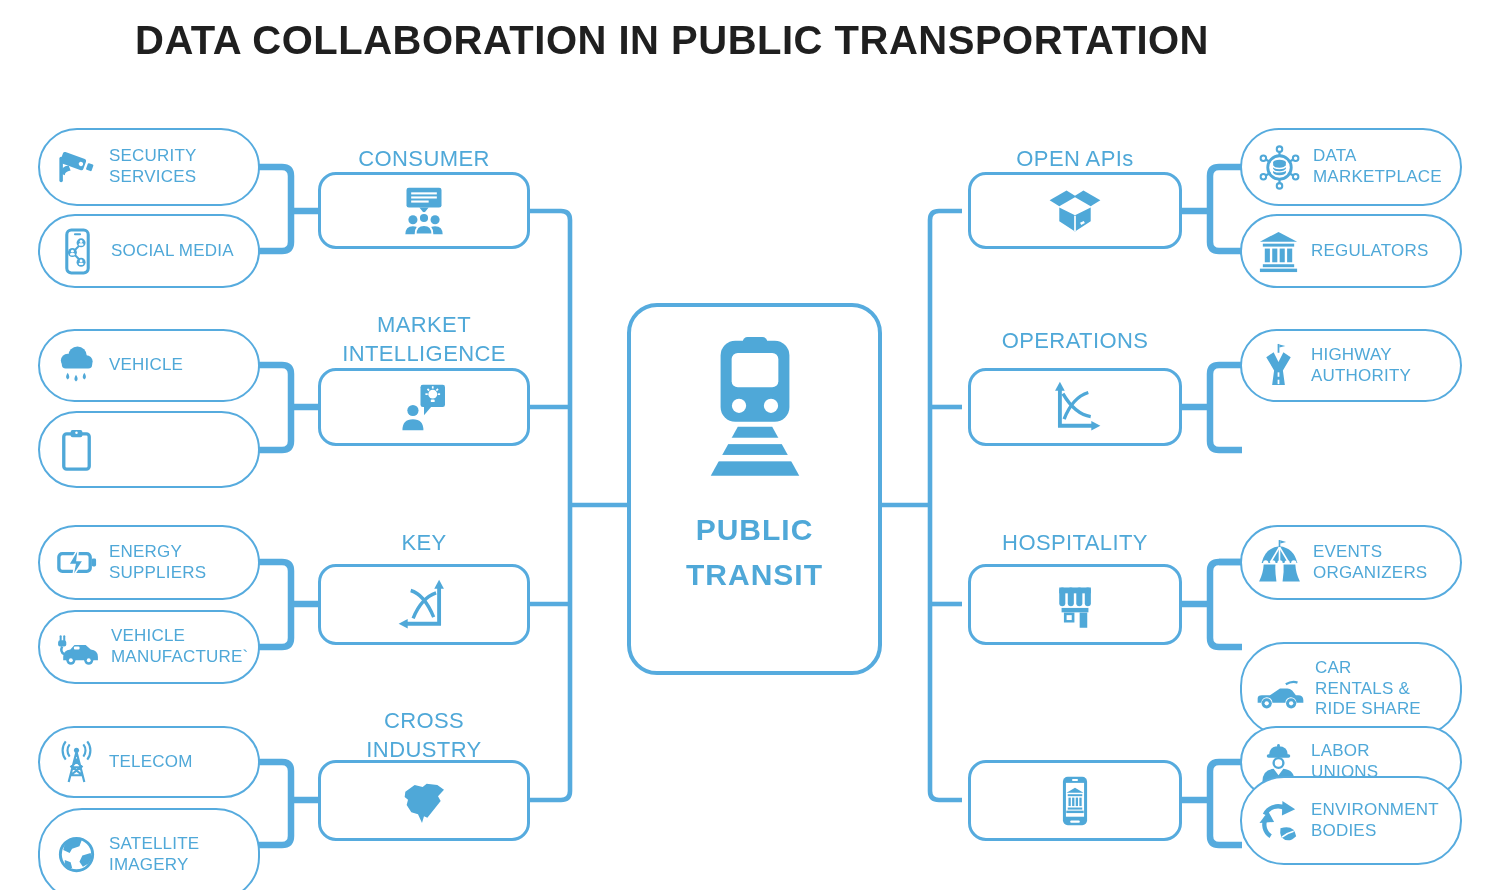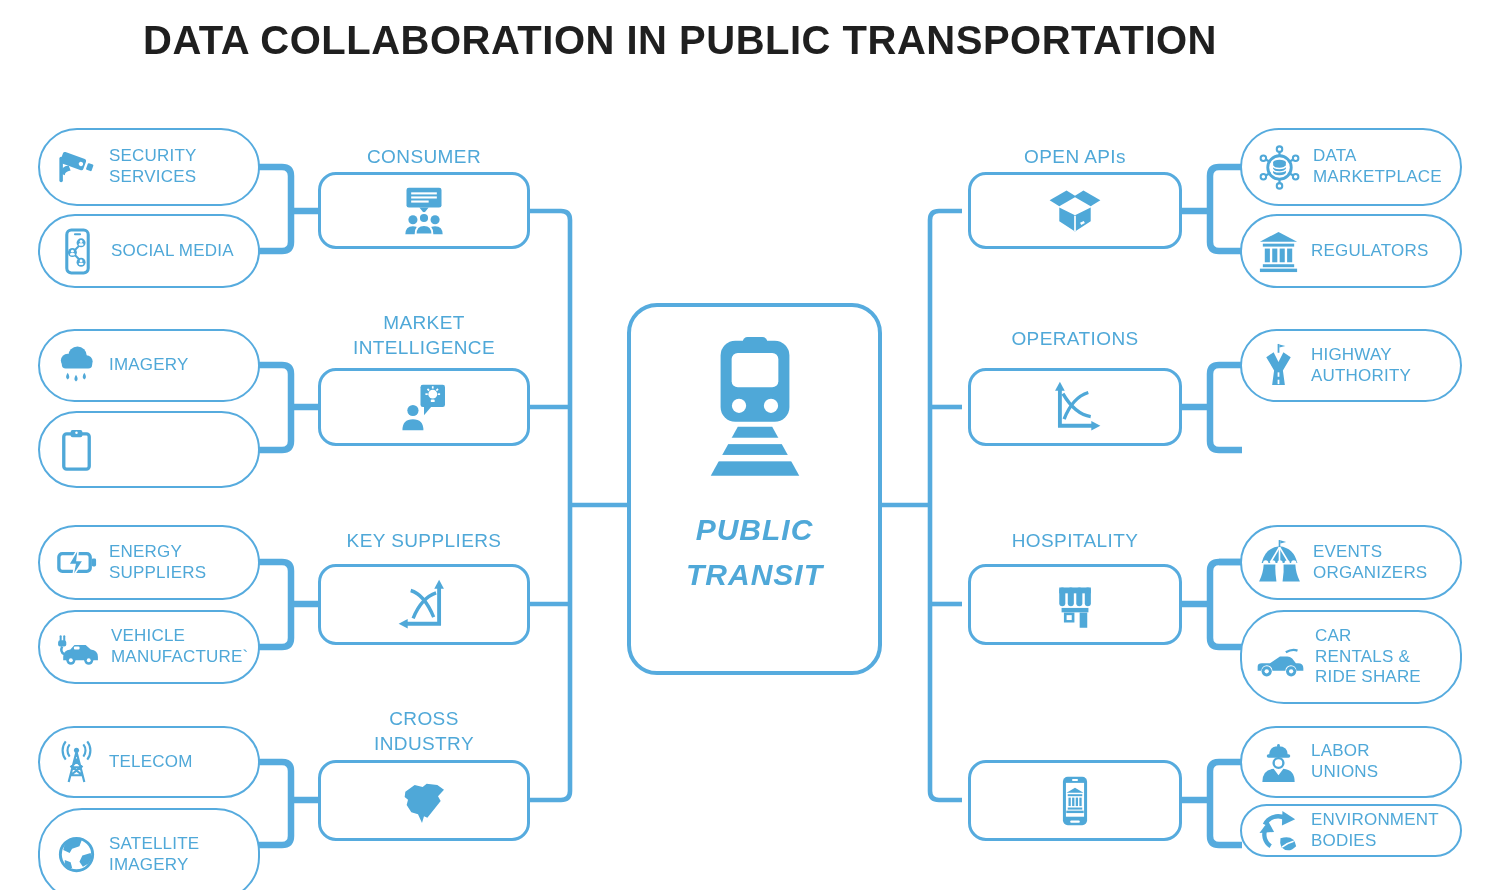--- a/index.html
+++ b/index.html
@@ -1,32 +1,32 @@
 <!DOCTYPE html>
 <html style="--accent: #4FA8D8; --line: #56ABDE; --title: #1F1F1F; --bg: #FFFFFF;"><head>
 <meta charset="utf-8">
 <style>
   :root{ --accent:#4FA8D8; --line:#56ABDE; --title:#1F1F1F; --bg:#FFFFFF; }
   html,body{margin:0;padding:0;background:var(--bg);}
   .canvas{position:relative;width:1488px;height:890px;background:var(--bg);overflow:hidden;
           font-family:"Liberation Sans","DejaVu Sans",sans-serif;}
-  .title{position:absolute;left:16px;top:18px;width:1328px;text-align:center;
-         font-size:40px;font-weight:700;letter-spacing:.5px;color:var(--title);}
+  .title{position:absolute;left:0;top:18px;width:1328px;text-align:center;
+         font-size:40px;font-weight:700;letter-spacing:.5px;color:var(--title);padding-left:8px;}
   svg.wires{position:absolute;left:0;top:0;pointer-events:none;}
   .pill{position:absolute;box-sizing:border-box;border:2.6px solid var(--line);border-radius:44px;
         background:#fff;display:flex;align-items:center;gap:9px;padding:0 6px 0 13px;color:var(--accent);}
   .pill .txt{font-size:17px;line-height:1.22;letter-spacing:.2px;}
   .ic{display:block;color:var(--accent);flex:0 0 auto;}
   .catbox{position:absolute;box-sizing:border-box;border:3px solid var(--line);border-radius:18px;
           background:#fff;display:flex;align-items:center;justify-content:center;}
-  .catlbl{position:absolute;text-align:center;font-size:19px;line-height:1.32;letter-spacing:.4px;
+  .catlbl{position:absolute;text-align:center;font-size:22px;line-height:1.32;letter-spacing:.4px;
           color:var(--accent);}
   .center-box{position:absolute;left:627px;top:303px;width:255px;height:372px;box-sizing:border-box;
               border:4px solid var(--line);border-radius:30px;background:#fff;
-              display:flex;flex-direction:column;align-items:center;font-style:italic;}
+              display:flex;flex-direction:column;align-items:center;}
   .center-label{margin-top:26px;text-align:center;font-size:30px;font-weight:700;letter-spacing:1px;
                 line-height:1.5;color:var(--accent);}
   .w110{max-width:110px;} .w70{max-width:70px;}
 </style>
 </head>
 <body>
 
 <svg width="0" height="0" style="position:absolute" aria-hidden="true">
 <defs>
   <symbol id="sym-train" viewBox="0 0 48 60">
@@ -390,21 +390,21 @@
   <div class="pill" style="left:38px;top:214px;width:222px;height:74px">
     <svg class="ic" width="49" height="49">
         <use href="#sym-social-phone"></use>
       </svg>
     <span class="txt">SOCIAL MEDIA</span>
   </div>
   <div class="pill" style="left:38px;top:329px;width:222px;height:73px">
     <svg class="ic" width="47" height="47">
         <use href="#sym-rain-cloud"></use>
       </svg>
-    <span class="txt">IMAGERY</span>
+    <span class="txt">VEHICLE</span>
   </div>
   <div class="pill" style="left:38px;top:411px;width:222px;height:77px">
     <svg class="ic" width="47" height="47">
         <use href="#sym-clipboard"></use>
       </svg>
   </div>
   <div class="pill" style="left:38px;top:525px;width:222px;height:75px">
     <svg class="ic" width="47" height="47">
         <use href="#sym-battery"></use>
       </svg>
@@ -511,32 +511,32 @@
         <use href="#sym-highway-fork"></use>
       </svg>
     <span class="txt">HIGHWAY AUTHORITY</span>
   </div>
   <div class="pill" style="left:1240px;top:525px;width:222px;height:75px">
     <svg class="ic" width="49" height="49">
         <use href="#sym-circus-tent"></use>
       </svg>
     <span class="txt">EVENTS ORGANIZERS</span>
   </div>
-  <div class="pill" style="left:1240px;top:610px;width:222px;height:94px">
+  <div class="pill" style="left:1240px;top:642px;width:222px;height:94px">
     <svg class="ic" width="51" height="51">
         <use href="#sym-convertible"></use>
       </svg>
     <span class="txt w110">CAR RENTALS &amp; RIDE SHARE</span>
   </div>
   <div class="pill" style="left:1240px;top:726px;width:222px;height:72px">
     <svg class="ic" width="47" height="47">
         <use href="#sym-worker"></use>
       </svg>
     <span class="txt w70">LABOR UNIONS</span>
   </div>
-  <div class="pill" style="left:1240px;top:804px;width:222px;height:53px">
+  <div class="pill" style="left:1240px;top:776px;width:222px;height:89px">
     <svg class="ic" width="47" height="47">
         <use href="#sym-recycle-leaf"></use>
       </svg>
     <span class="txt">ENVIRONMENT BODIES</span>
   </div>
 
 </div>
 
 </body></html>

